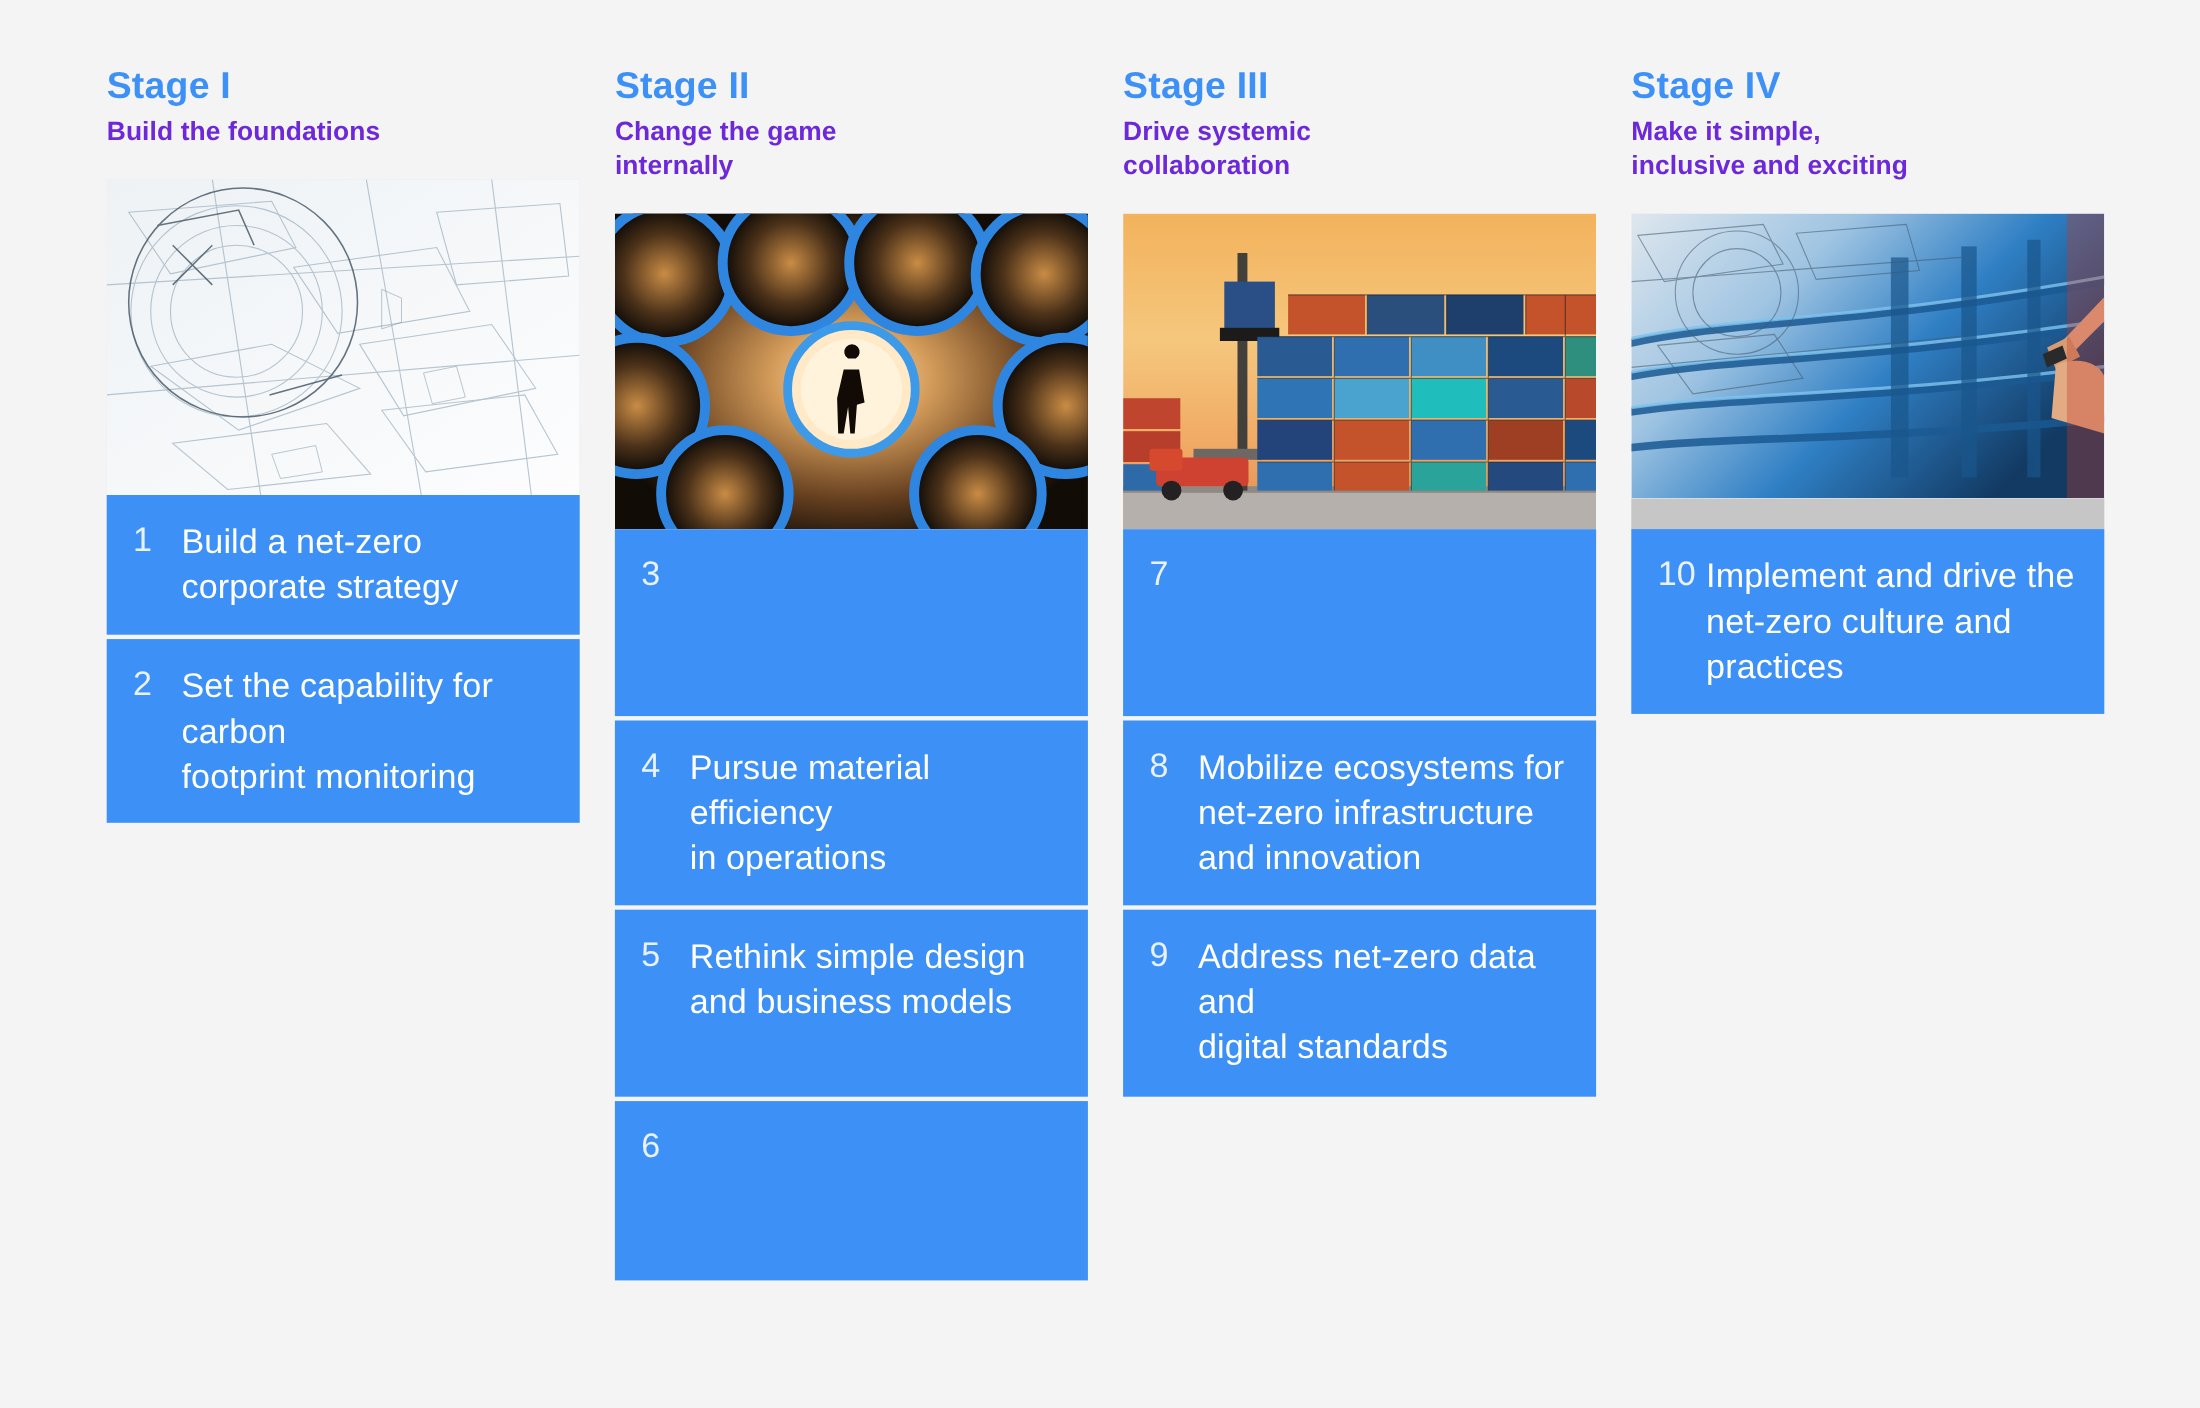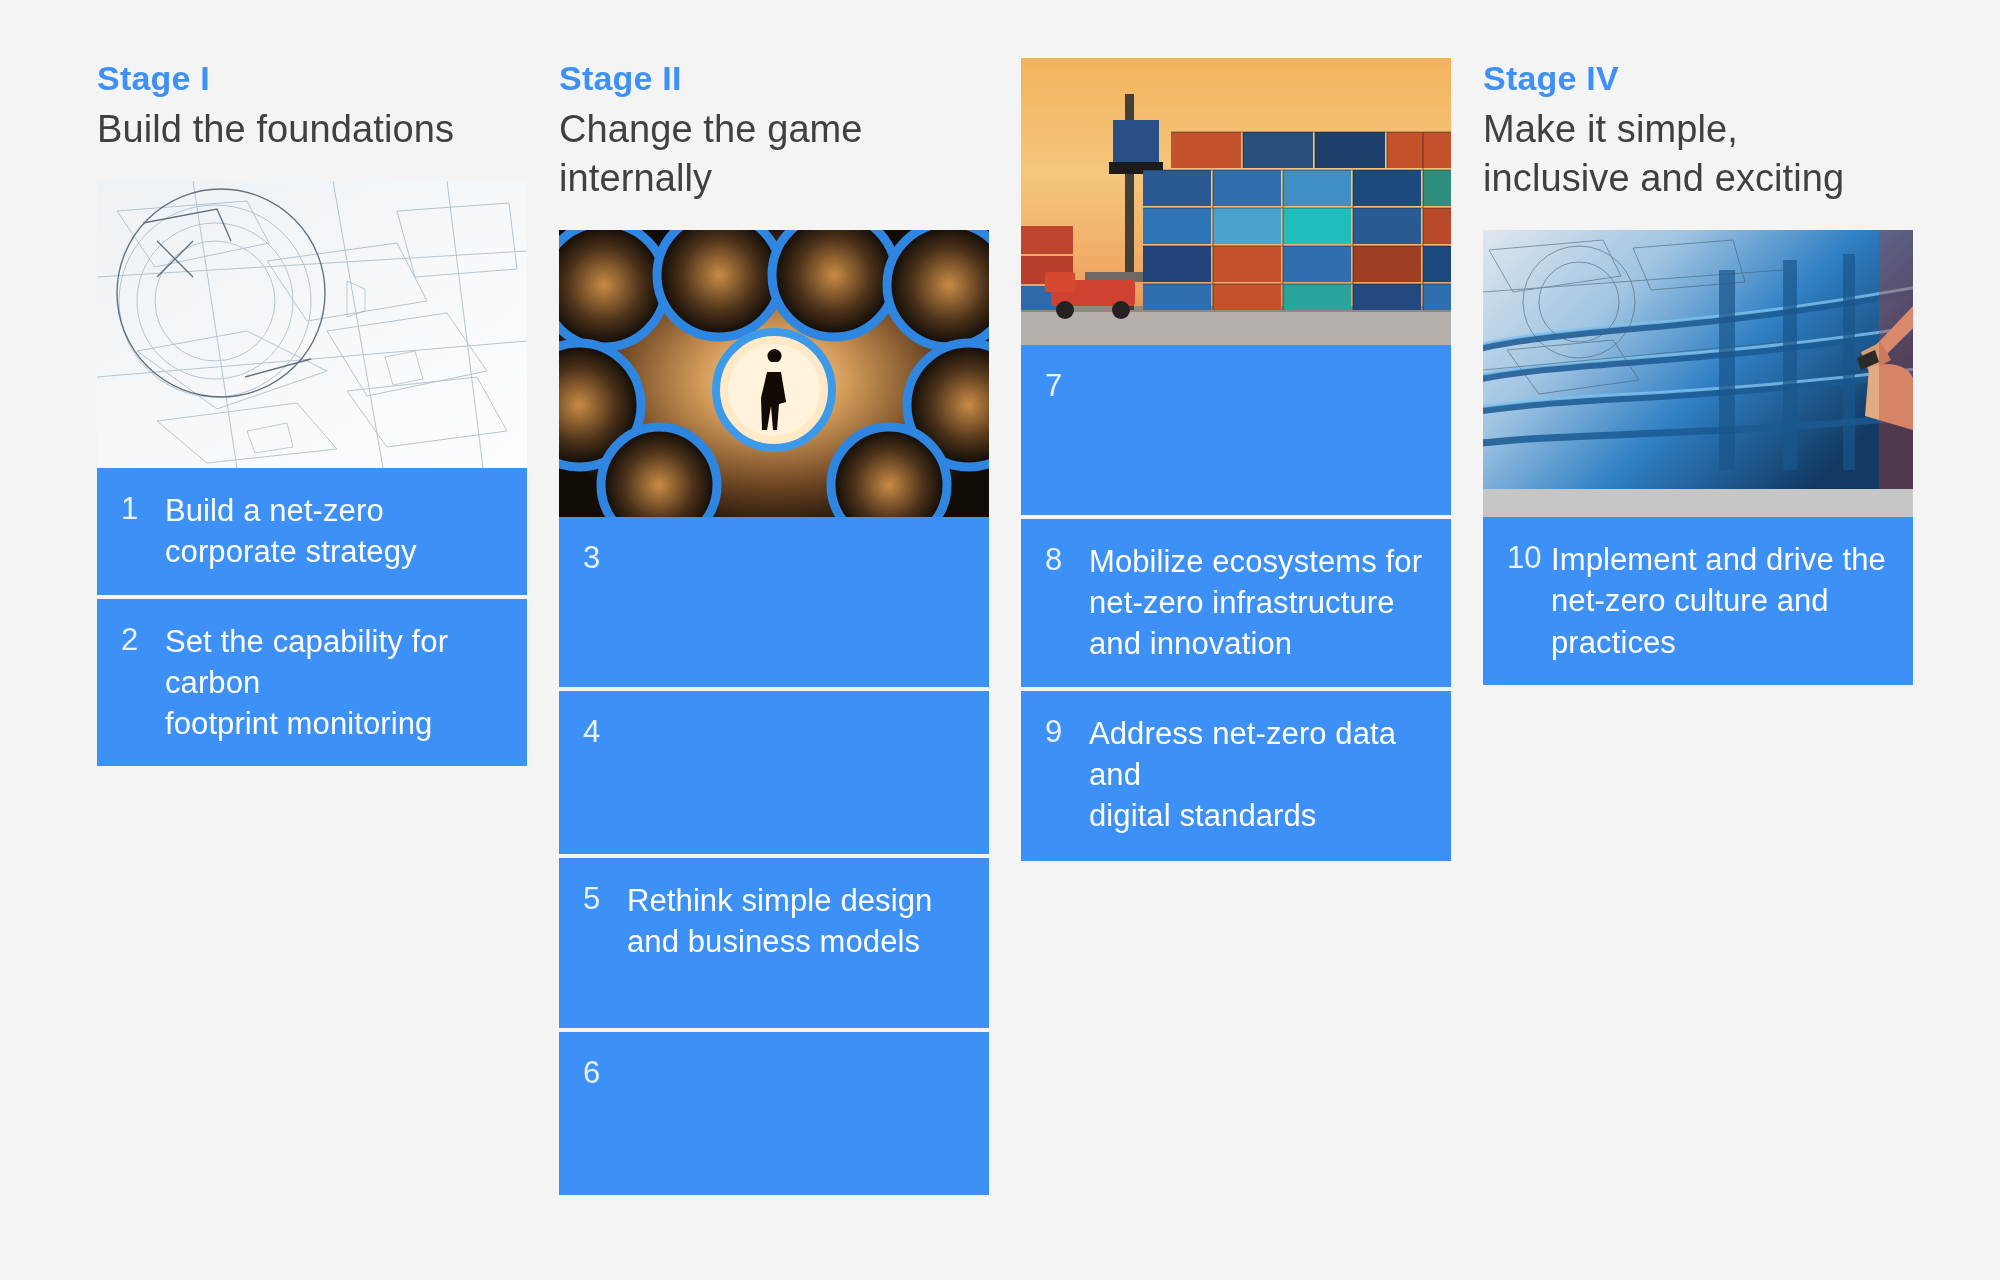--- a/index.html
+++ b/index.html
@@ -37,23 +37,23 @@
   .stage-title {
     font-size: 34px;
     font-weight: bold;
     color: #3d90f5;
     letter-spacing: 0.2px;
     line-height: 1.18;
     margin-bottom: 7px;
   }
 
   .stage-sub {
-    font-size: 38px;
-    font-weight: 400;
-    color: #404040;
+    font-size: 24px;
+    font-weight: 700;
+    color: #6d28d9;
     line-height: 1.29;
     letter-spacing: 0.1px;
   }
 
   
   .thumb {
     width: 100%;
     height: 287px;
     overflow: hidden;
     position: relative;
@@ -213,33 +213,40 @@
         </g>
       </svg>
     </div>
 
     <div class="cards">
       <div class="card h-170">
         <span class="num">3</span>
       </div>
       <div class="card h-163">
         <span class="num">4</span>
+        <span class="txt">Pursue material efficiency
+in operations</span>
       </div>
       <div class="card h-170">
         <span class="num">5</span>
         <span class="txt">Rethink simple design
 and business models</span>
       </div>
       <div class="card h-163">
         <span class="num">6</span>
       </div>
     </div>
   </div>
 
   <div class="column">
+    <div class="col-head">
+      <div class="stage-title">Stage III</div>
+      <div class="stage-sub" style="white-space:pre-line">Drive systemic
+collaboration</div>
+    </div>
 
     <div class="thumb">
       <svg viewBox="0 0 430 287" preserveAspectRatio="none">
         <defs>
           <linearGradient id="sky" x1="0" y1="0" x2="0" y2="1">
             <stop offset="0%" stop-color="#f3b25c"></stop>
             <stop offset="40%" stop-color="#f5c77d"></stop>
             <stop offset="75%" stop-color="#f0a863"></stop>
             <stop offset="100%" stop-color="#d98a52"></stop>
           </linearGradient>

